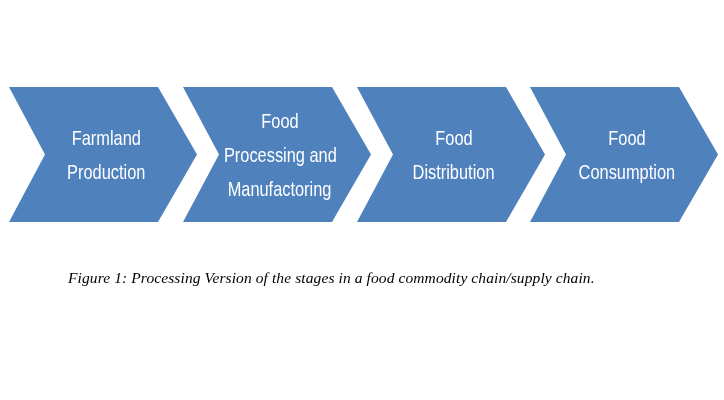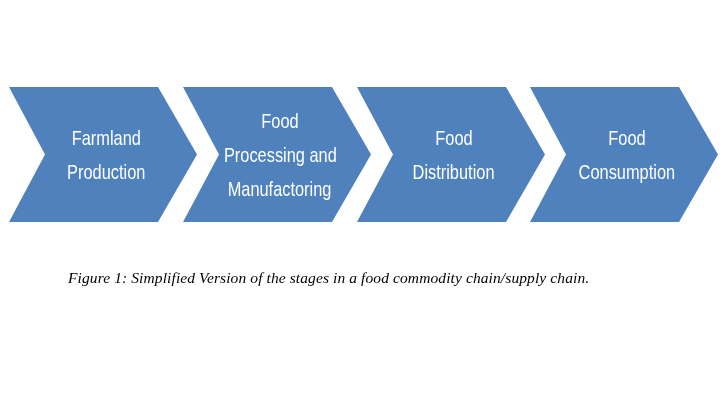--- a/index.html
+++ b/index.html
@@ -109,13 +109,13 @@
       <polygon points="0,0 149,0 188,67.5 149,135 0,135 36,67.5" fill="#4F81BD"></polygon>
     </svg>
     <div class="label">
       <span>Food</span>
       <span>Consumption</span>
     </div>
   </div>
 
 </div>
 
-<div class="caption">Figure 1: Simplified Version of the stages in a food commodity chain/supply chain.</div>
+<div class="caption">Figure 1: Processing Version of the stages in a food commodity chain/supply chain.</div>
 
 </body></html>

